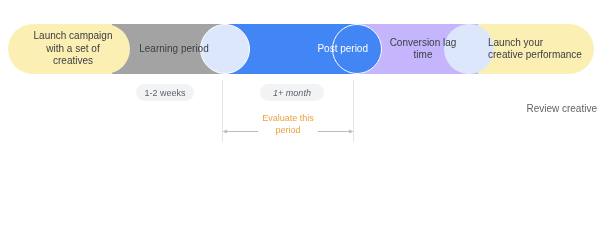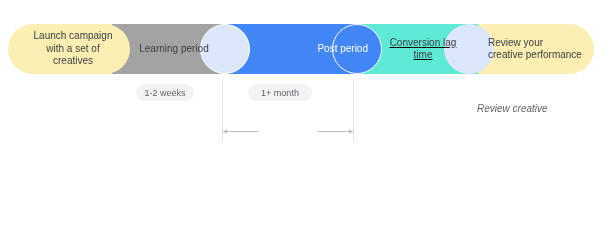--- a/index.html
+++ b/index.html
@@ -68,22 +68,21 @@
     left: 228px;
     width: 140px;
     background: #4285f4;
     justify-content: flex-end;
   }
   #band-post .band-label { color: #ffffff; }
 
   #band-conversion {
     left: 360px;
     width: 126px;
-    background: #5eead4;
-    text-decoration: underline;
+    background: #c4b5fd;
   }
   #band-conversion .band-label { color: #3c4043; }
 
   #band-review {
     left: 478px;
     width: 116px;
     background: #fcefb4;
     border-radius: 0 25px 25px 0;
   }
   #band-review .band-label {
@@ -127,21 +126,21 @@
     border-radius: 9px;
     display: flex;
     align-items: center;
     justify-content: center;
     font-size: 9px;
     color: #5f6368;
     z-index: 2;
     text-align: right;
   }
   #pill-learning    { left: 136px; width: 58px; }
-  #pill-post        { left: 248px; width: 64px; }
+  #pill-post        { left: 260px; width: 64px; font-style: italic; }
   #pill-conversion  { left: 382px; width: 54px; }
 
   
   #evaluate {
     position: absolute;
     left: 222px;
     top: 113px;
     width: 132px;
     height: 38px;
     z-index: 2;
@@ -164,24 +163,23 @@
     width: 132px;
     height: 9px;
   }
 
   
   #review-caption {
     position: absolute;
     left: 477px;
     top: 103px;
     width: 120px;
-    text-align: left;
+    text-align: right;
     font-size: 10px;
     color: #5f6368;
-    font-style: italic;
   }
 </style>
 </head>
 <body>
 
 <div id="canvas">
 
   <div class="band" id="band-launch">
     <span class="band-label">Launch campaign
 with a set of creatives</span>
@@ -194,21 +192,21 @@
   <div class="band" id="band-post">
     <span class="band-label">Post period</span>
   </div>
 
   <div class="band" id="band-conversion">
     <span class="band-label">Conversion lag
 time</span>
   </div>
 
   <div class="band" id="band-review">
-    <span class="band-label">Review your
+    <span class="band-label">Launch your
 creative performance</span>
   </div>
 
   <div class="joint" id="joint-1"></div>
   <div class="joint" id="joint-2"></div>
   <div class="joint" id="joint-3"></div>
   <div class="joint" id="joint-4"></div>
 
   <div class="divider" id="divider-1"></div>
   <div class="divider" id="divider-2"></div>
@@ -218,17 +216,19 @@
   <div class="pill" id="pill-post">1+ month</div>
 
 
   <div id="evaluate">
     <svg id="evaluate-arrow" viewBox="0 0 132 9">
       <line x1="4" y1="4.5" x2="36" y2="4.5" stroke="#b9bcc0" stroke-width="1"></line>
       <path d="M0.5 4.5 L5 2.6 L5 6.4 Z" fill="#b9bcc0"></path>
       <line x1="96" y1="4.5" x2="128" y2="4.5" stroke="#b9bcc0" stroke-width="1"></line>
       <path d="M131.5 4.5 L127 2.6 L127 6.4 Z" fill="#b9bcc0"></path>
     </svg>
+    <div id="evaluate-label">Evaluate this
+period</div>
   </div>
 
   <div id="review-caption">Review creative</div>
 
 </div>
 
 </body></html>

